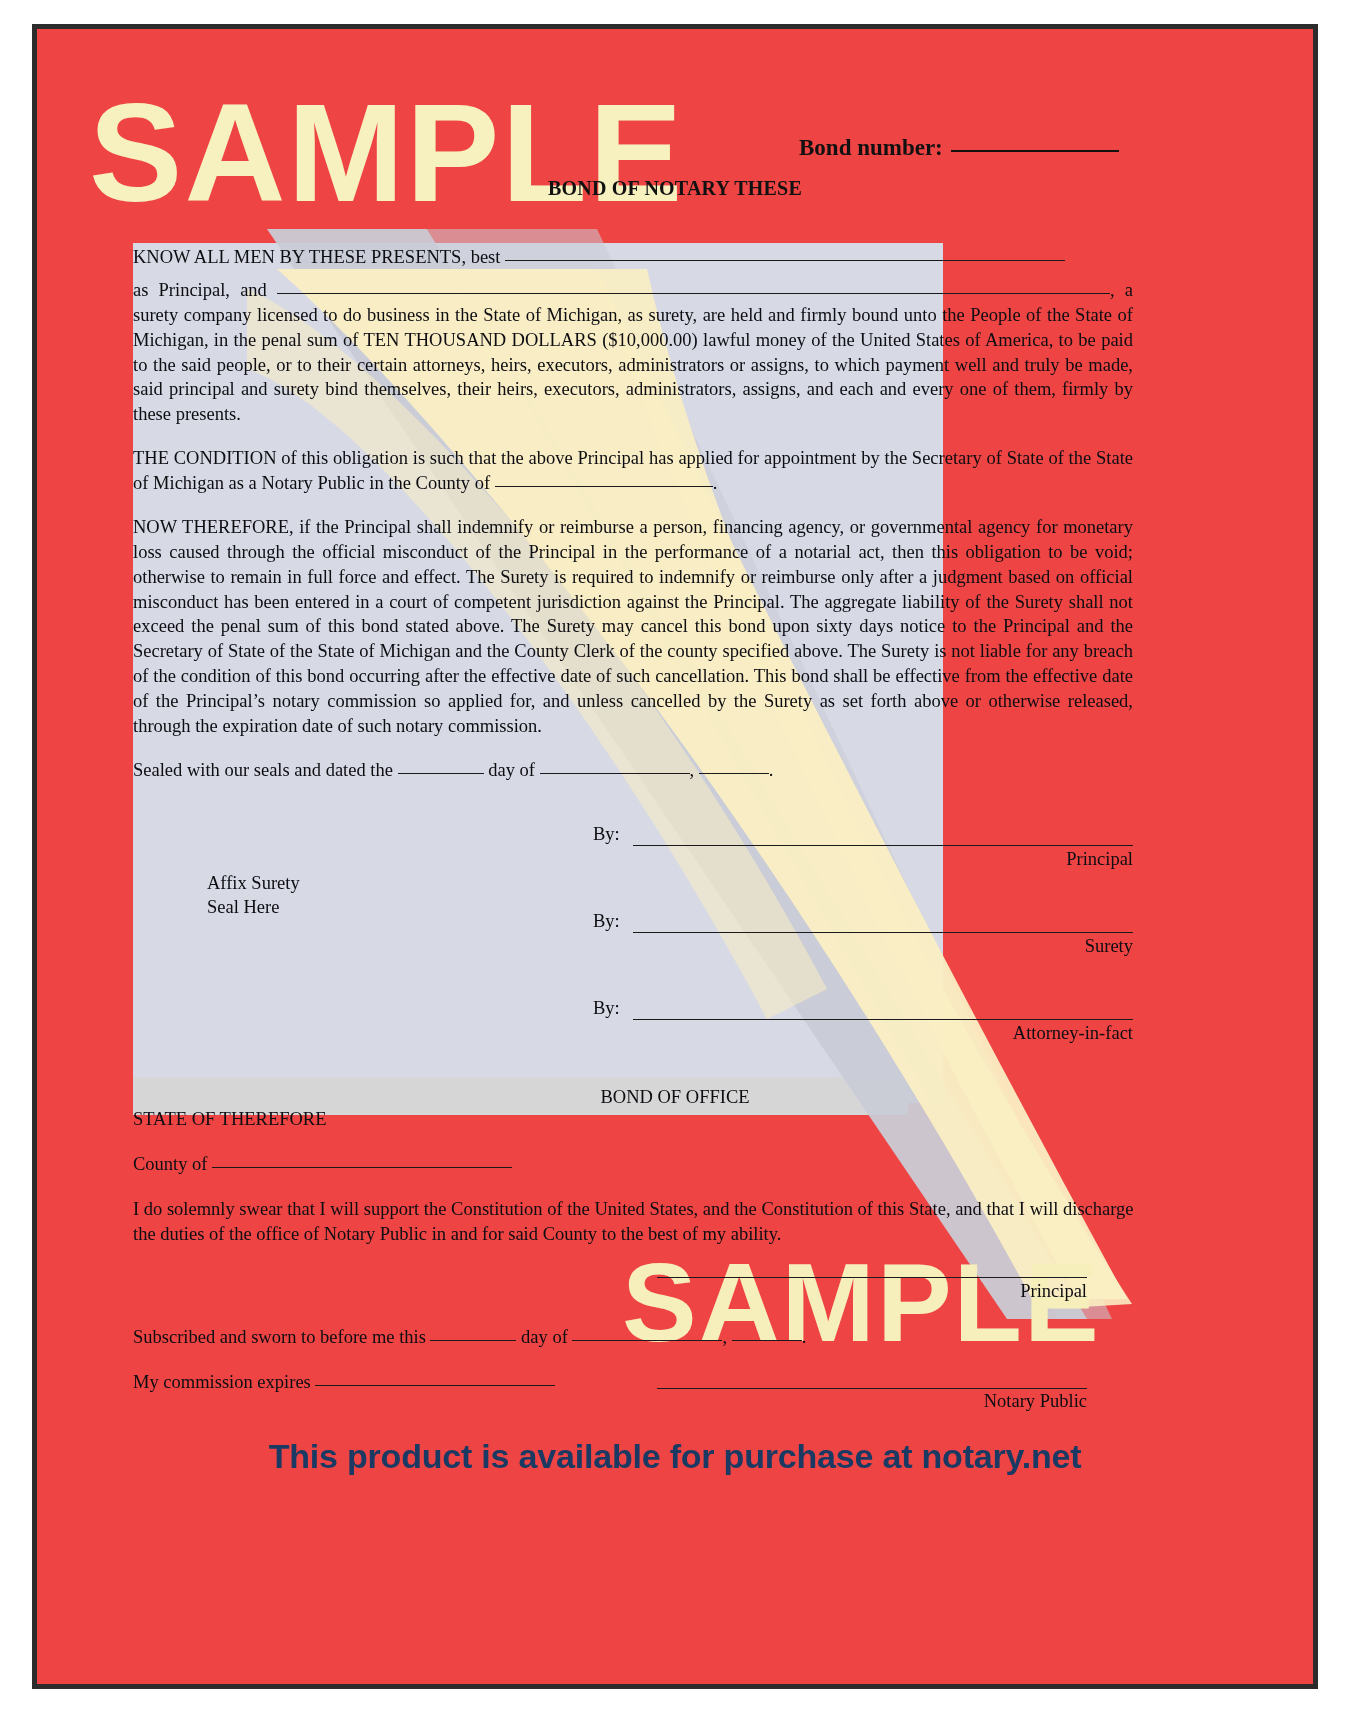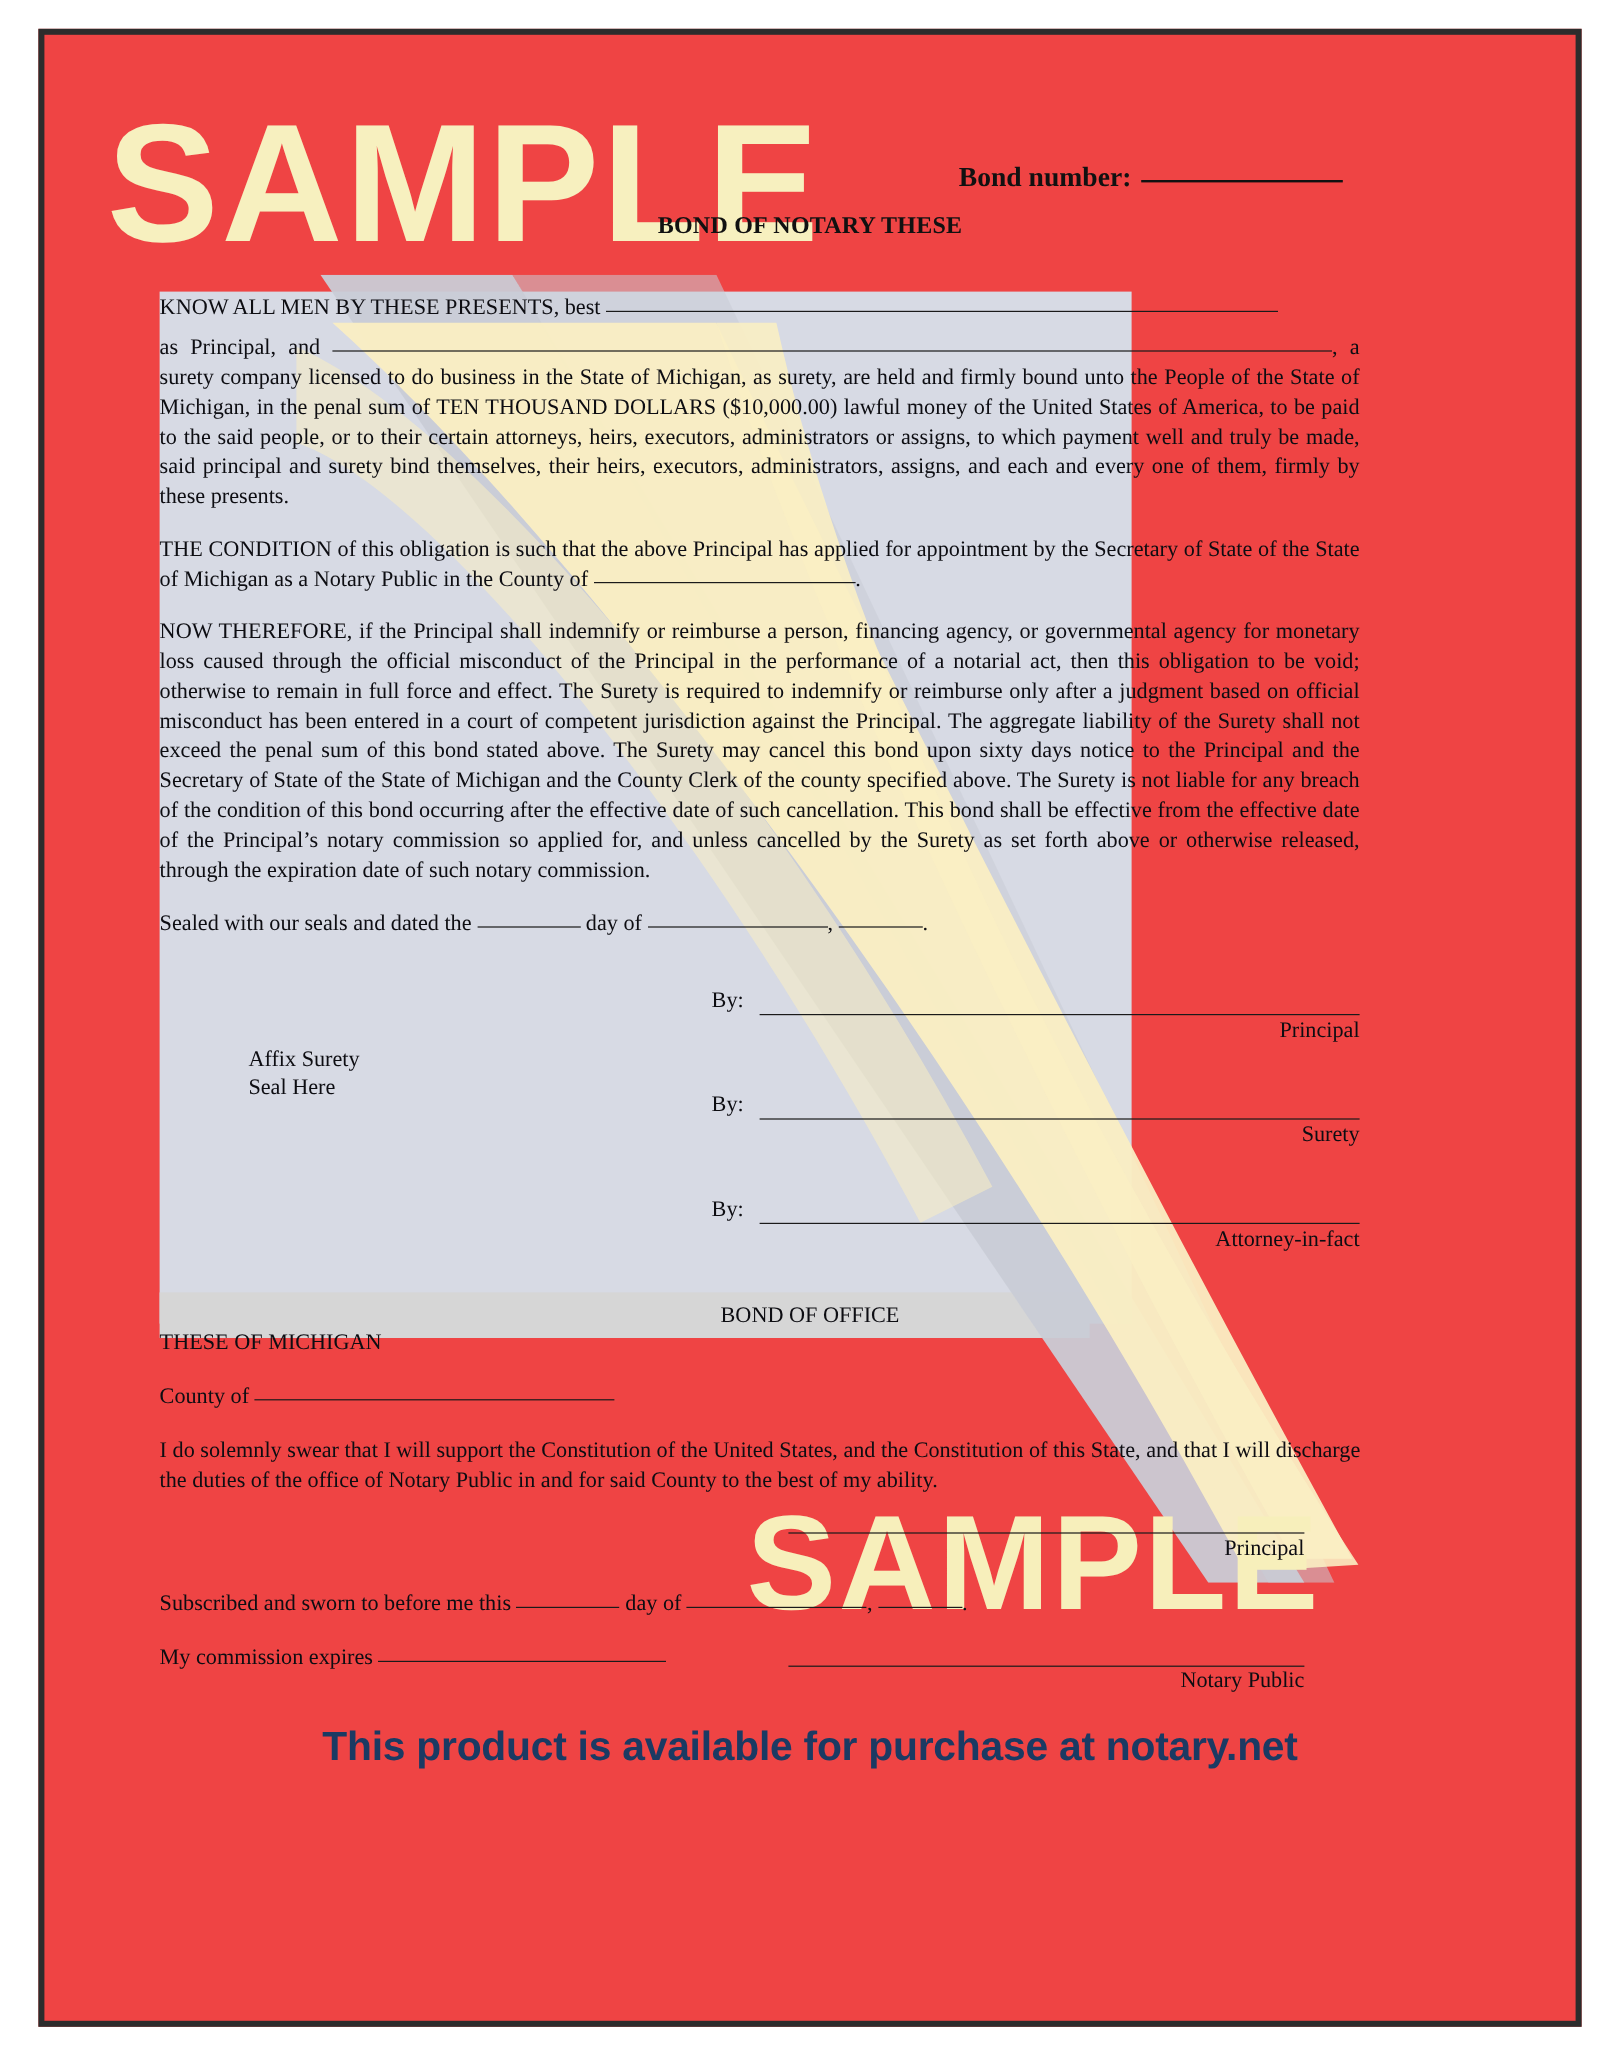--- a/index.html
+++ b/index.html
@@ -335,21 +335,21 @@
         <span class="sig-label">Surety</span>
       </div>
 
       <div class="abs sig-row" style="top:969px;">
         <span class="sig-by">By:</span>
         <span class="sig-line"></span>
         <span class="sig-label">Attorney-in-fact</span>
       </div>
 
       <div class="abs" id="oath-heading">BOND OF OFFICE</div>
-      <div class="abs" id="state-line">THESE OF MICHIGAN</div>
+      <div class="abs" id="state-line">STATE OF THEREFORE</div>
 
       <div class="abs" id="county-oath">
         <span>County of</span>
         <span class="fill w-countyoath"></span>
       </div>
 
       <div class="abs" id="oath-text">I do solemnly swear that I will support the Constitution of the United States, and the Constitution of this State, and that I will discharge the duties of the office of Notary Public in and for said County to the best of my ability.</div>
 
       <div class="abs" id="oath-sig-line"></div>
       <div class="abs" id="oath-sig-label">Principal</div>

